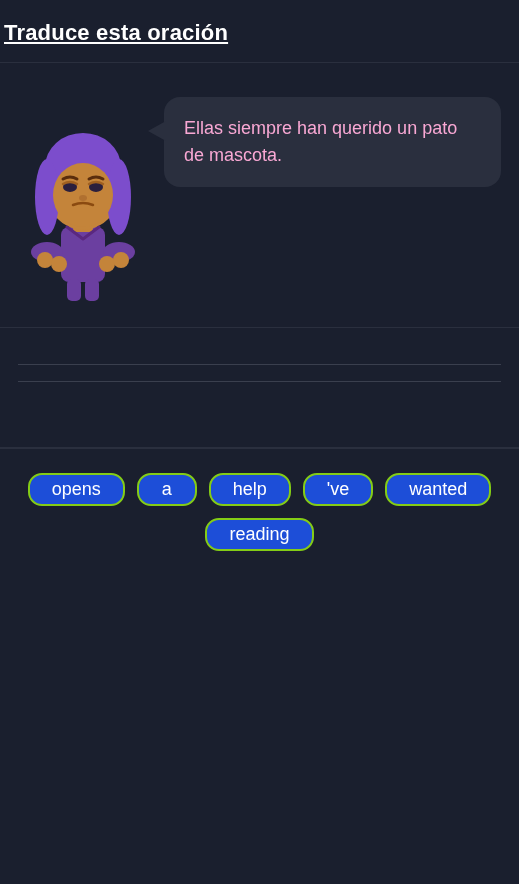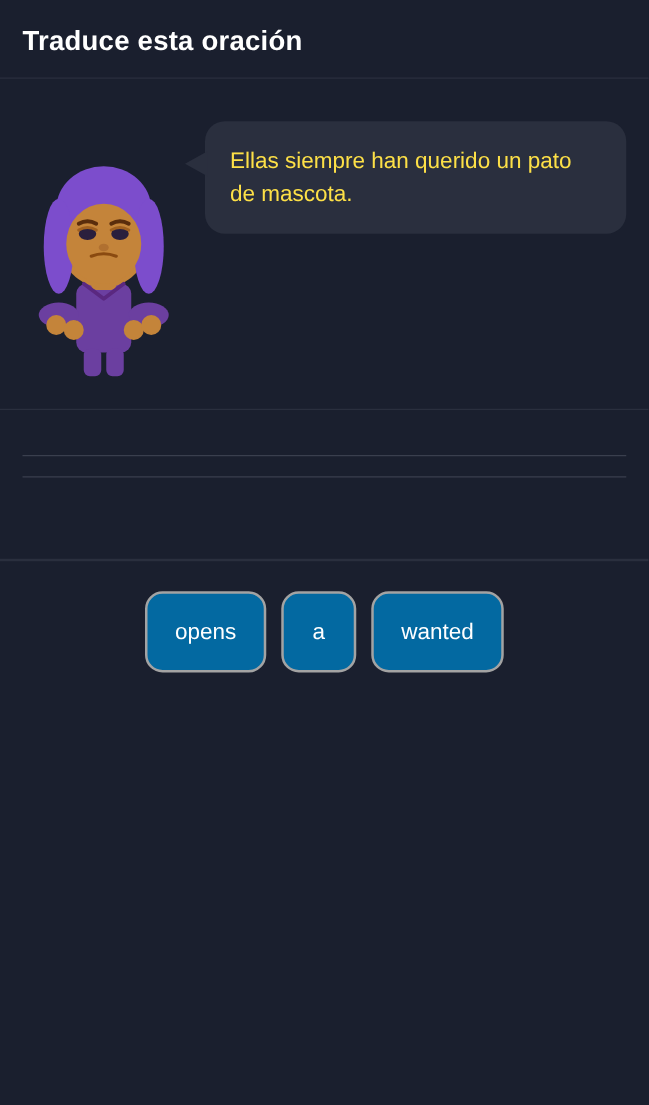--- a/index.html
+++ b/index.html
@@ -7,22 +7,23 @@
     body {
       width: 519px;
       min-height: 884px;
       background-color: #1a1f2e;
       font-family: 'Segoe UI', Arial, sans-serif;
       color: #ffffff;
       overflow-x: hidden;
     }
 
     .header {
-      padding: 20px 18px 16px 18px;
+      padding: 20px 18px 16px 4px;
       border-bottom: 1px solid #2a2f3e;
+      text-decoration: underline;
     }
 
     .header-title {
       font-size: 22px;
       font-weight: 700;
       color: #ffffff;
       letter-spacing: 0.2px;
     }
 
     .character-section {
@@ -64,21 +65,21 @@
       width: 0;
       height: 0;
       border-top: 10px solid transparent;
       border-bottom: 10px solid transparent;
       border-right: 18px solid #2a2f3e;
     }
 
     .speech-text {
       font-size: 18px;
       line-height: 1.5;
-      color: #fde047;
+      color: #f9a8d4;
       font-weight: 400;
     }
 
     .divider {
       width: 100%;
       height: 1px;
       background-color: #2a2f3e;
       margin: 0;
     }
 
@@ -100,24 +101,24 @@
     }
 
     .word-bank-grid {
       display: flex;
       flex-wrap: wrap;
       gap: 12px;
       justify-content: center;
     }
 
     .word-chip {
-      background-color: #0369a1;
-      border: 2px solid #a3a3a3;
+      background-color: #1d4ed8;
+      border: 2px solid #84cc16;
       border-radius: 14px;
-      padding: 20px 22px;
+      padding: 4px 22px;
       font-size: 18px;
       font-weight: 500;
       color: #ffffff;
       cursor: pointer;
       user-select: none;
       transition: background-color 0.15s, border-color 0.15s;
       min-width: 60px;
       text-align: center;
     }
   </style>
@@ -186,15 +187,18 @@
   <div class="answer-line"></div>
   <div class="answer-line"></div>
 </div>
 
 <div class="divider"></div>
 
 <div class="word-bank-section">
   <div class="word-bank-grid" id="word-bank-grid">
   <div class="word-chip">opens</div>
       <div class="word-chip">a</div>
+      <div class="word-chip">help</div>
+      <div class="word-chip">'ve</div>
       <div class="word-chip">wanted</div>
+      <div class="word-chip">reading</div>
     </div>
 </div>
 
 </body></html>

